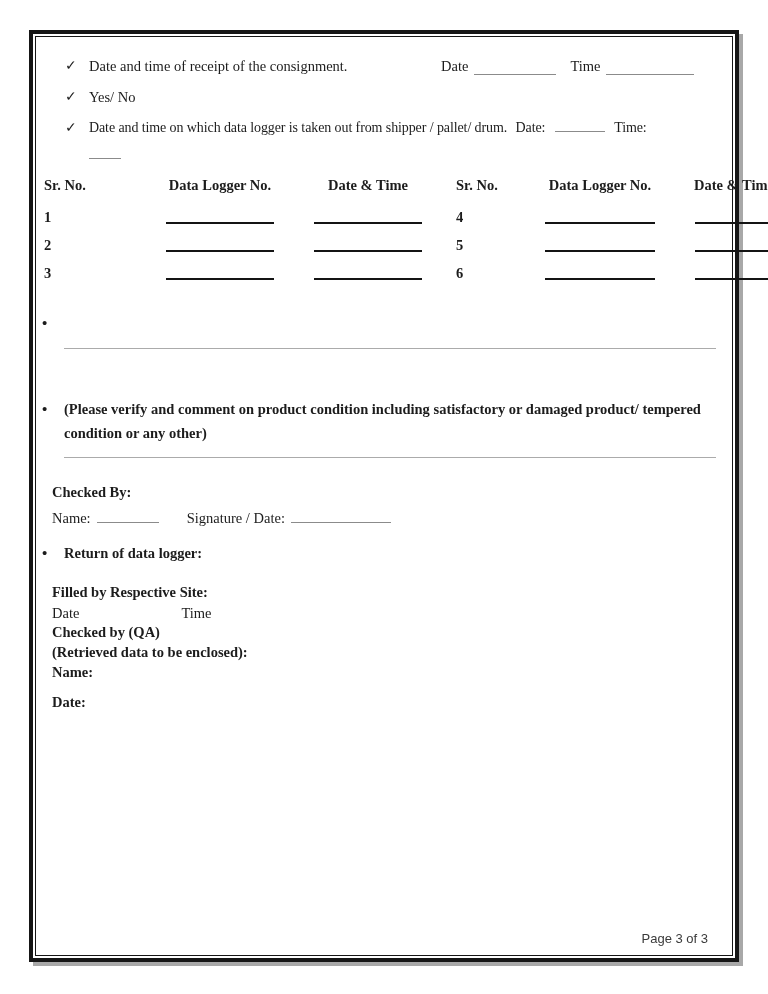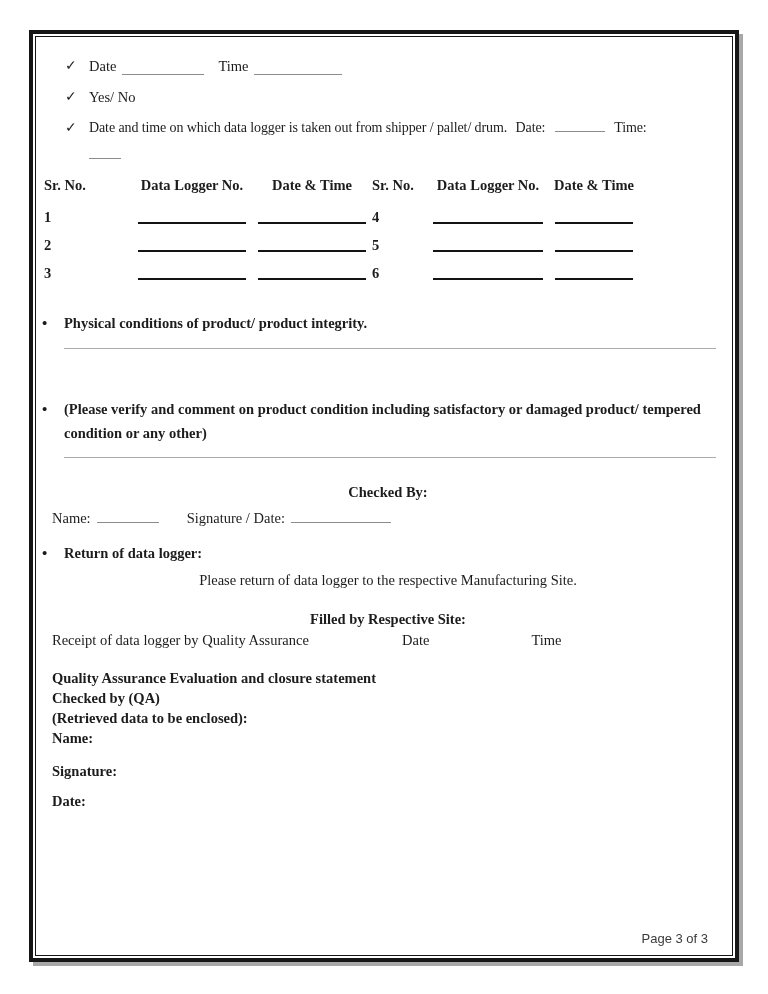--- a/index.html
+++ b/index.html
@@ -17,51 +17,52 @@
   .cl-fields{display:flex;align-items:flex-end;white-space:nowrap;}
   .cl-one{white-space:nowrap;font-size:14px;letter-spacing:-0.1px;}
   .cl-cont{margin:-4px 0 6px 37px;}
 
   .blank{display:inline-block;border-bottom:1.4px solid #8b8b8b;height:12px;vertical-align:baseline;}
   .blank.dark{border-bottom:1.8px solid #222;}
   .lbl{margin:0 6px 0 0;}
 
   
   .lt{margin:12px 0 0 -8px;}
-  .lt-grid{display:grid;grid-template-columns:88px 120px 120px 55px 122px 90px;column-gap:0;}
+  .lt-grid{display:grid;grid-template-columns:88px 120px 120px 55px 122px 90px;column-gap:28px;}
   .lt-head{font-weight:bold;line-height:20px;margin-bottom:6px;}
   .lt-head .c{text-align:center;}
   .lt-row{height:28px;align-items:end;font-weight:bold;}
   .lt-row .sr{line-height:24px;}
   .tblank{display:block;border-bottom:2px solid #141414;height:0;margin:0 6px 5px 6px;}
 
   
   .bullet-row{display:flex;margin:0 0 0 -10px;font-weight:bold;line-height:24px;}
   .dot{width:22px;flex:none;font-size:15px;}
   .btext{max-width:648px;}
   .rule{border:none;border-top:1px solid #ababab;margin:0 8px 0 12px;}
 
-  .line{line-height:18px;text-align:center;}
+  .line{line-height:18px;}
   .b{font-weight:bold;}
   .flexline{display:flex;align-items:baseline;}
 
   .footer{position:absolute;right:24px;bottom:9px;font-family:"Liberation Sans", sans-serif;
           font-size:13px;color:#3a3a3a;margin-top:14px;}
 </style>
 </head>
 <body>
 
 <div class="page">
   <div class="frame">
     <div class="inner">
       <div class="content">
 
         <div>
           <div class="cl-row">
             <span class="cl-check">✓</span>
+            <span class="cl-text">Date and time of receipt of the consignment.</span>
             <span class="cl-fields">
               <span class="lbl">Date</span>
               <span class="blank" style="width:82px"></span>
               <span class="lbl" style="margin-left:14px">Time</span>
               <span class="blank" style="width:88px"></span>
             </span>
           </div>
 
           <div class="cl-row">
             <span class="cl-check">✓</span>
@@ -115,21 +116,20 @@
             <span class="tblank"></span>
             <span class="tblank"></span>
             <span class="sr">6</span>
             <span class="tblank"></span>
             <span class="tblank"></span>
           </div>
         </div>
 
         <div class="bullet-row" style="margin-top:26px">
           <span class="dot">•</span>
-          <span class="btext">Physical conditions of product/ product integrity.</span>
         </div>
         <hr class="rule" style="margin-top:13px">
 
         <div class="bullet-row" style="margin-top:48px">
           <span class="dot">•</span>
           <span class="btext">(Please verify and comment on product condition including satisfactory or damaged product/ tempered condition or any other)</span>
         </div>
         <hr class="rule" style="margin-top:12px">
 
         <div class="line b" style="margin-top:25px">Checked By:</div>
@@ -137,33 +137,29 @@
           <span class="lbl">Name:</span>
           <span class="blank" style="width:62px"></span>
           <span class="lbl" style="margin-left:28px">Signature / Date:</span>
           <span class="blank" style="width:100px"></span>
         </div>
 
         <div class="bullet-row" style="margin-top:17px;line-height:18px">
           <span class="dot">•</span>
           <span>Return of data logger:</span>
         </div>
-        <div class="line" style="margin-top:9px">Please return of data logger to the respective Manufacturing Site.</div>
 
         <div class="line b" style="margin-top:21px">Filled by Respective Site:</div>
         <div class="flexline" style="margin-top:4px">
-          <span style="width:350px;flex:none">Receipt of data logger by Quality Assurance</span>
           <span>Date</span>
           <span style="margin-left:102px">Time</span>
         </div>
 
-        <div class="b" style="margin-top:19px;line-height:20px">Quality Assurance Evaluation and closure statement</div>
         <div class="b" style="line-height:20px">Checked by (QA)</div>
         <div class="b" style="line-height:20px">(Retrieved data to be enclosed):</div>
         <div class="b" style="line-height:20px">Name:</div>
-        <div class="b" style="margin-top:13px;line-height:20px">Signature:</div>
         <div class="b" style="margin-top:10px;line-height:20px">Date:</div>
 
       </div>
       <div class="footer">Page 3 of 3</div>
     </div>
   </div>
 </div>
 
 </body></html>

